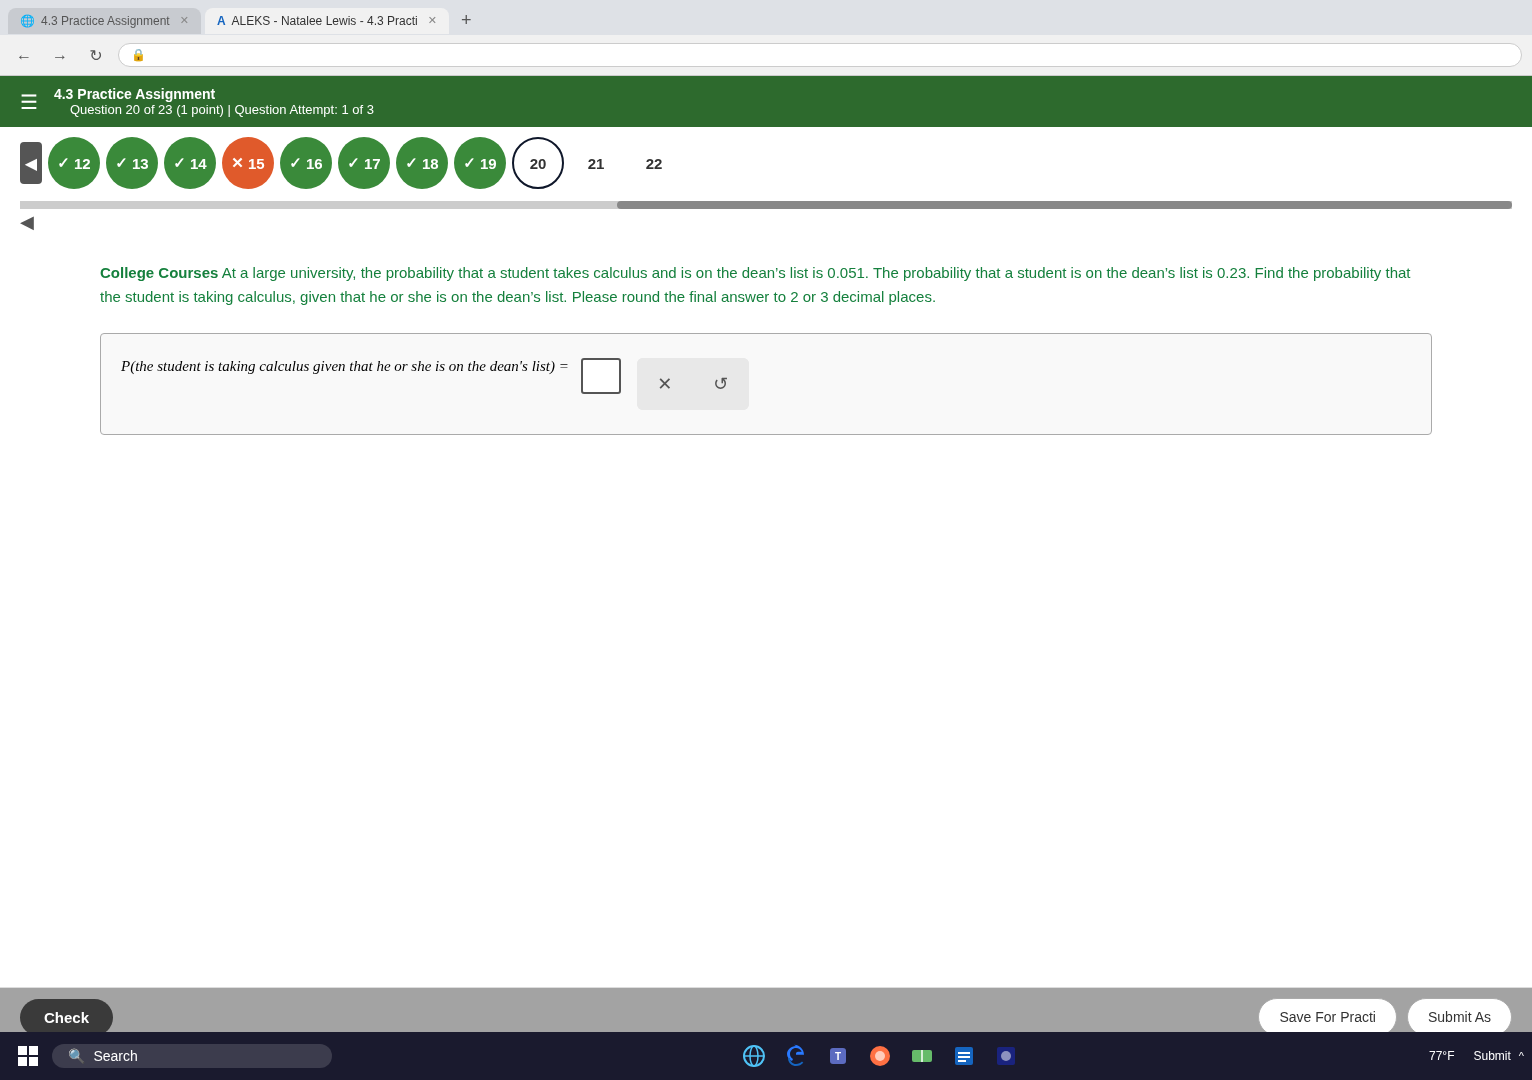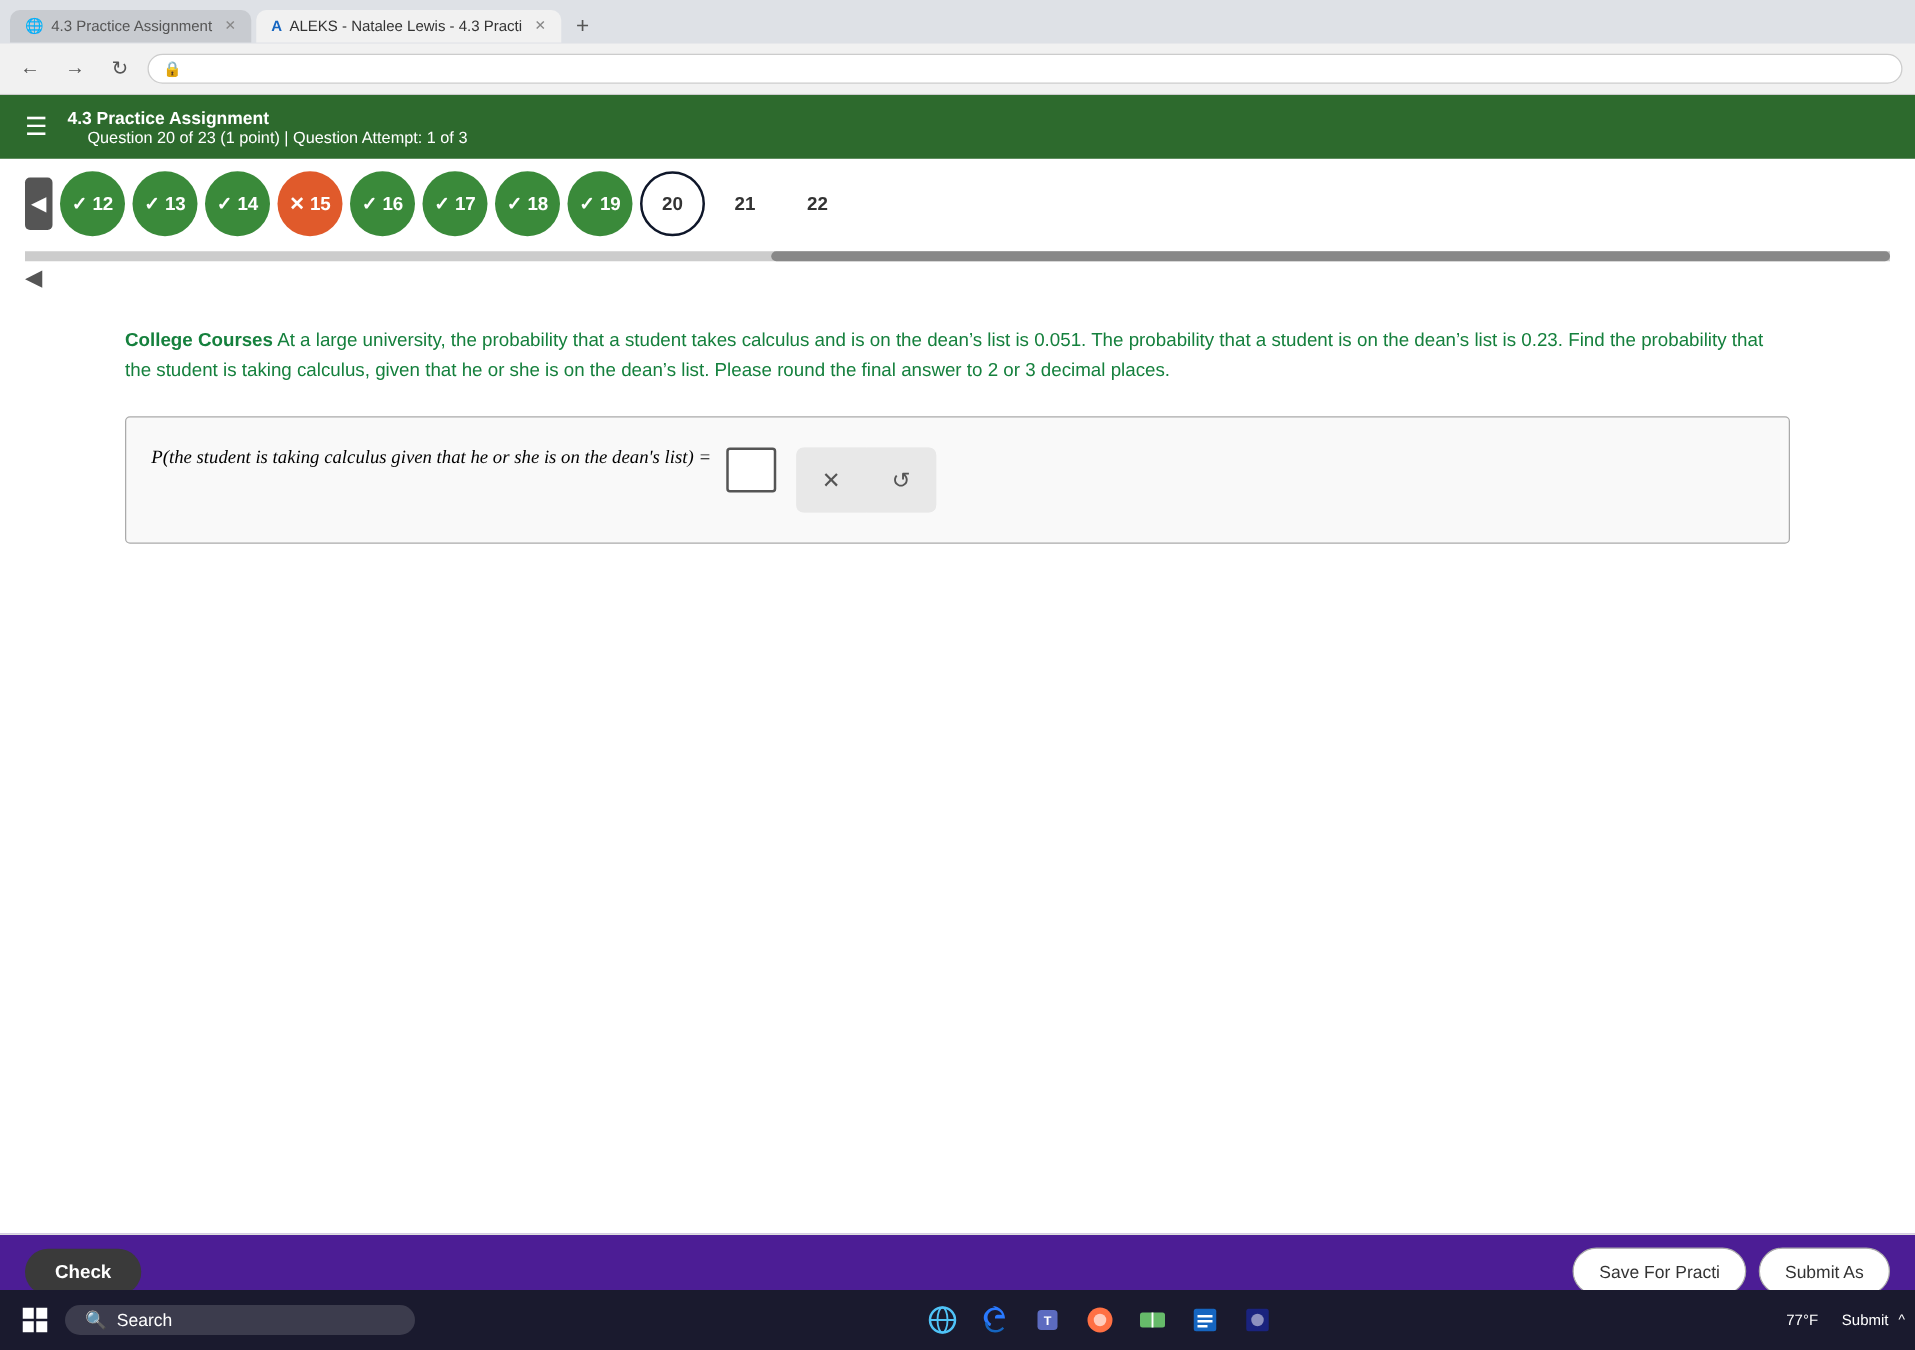--- a/index.html
+++ b/index.html
@@ -42,21 +42,21 @@
 
     
     .answer-box { border: 1px solid #aaa; border-radius: 4px; padding: 24px 20px; background: #f9f9f9; }
     .answer-row { display: flex; align-items: flex-start; gap: 12px; }
     .answer-label { font-size: 15px; font-style: italic; }
     .answer-input { width: 40px; height: 36px; border: 2px solid #555; border-radius: 3px; font-size: 15px; text-align: center; background: white; }
     .answer-controls { display: flex; align-items: center; gap: 0; background: #e8e8e8; border-radius: 6px; overflow: hidden; margin-left: 4px; }
     .ctrl-btn { width: 56px; height: 52px; border: none; background: #e8e8e8; cursor: pointer; font-size: 18px; display: flex; align-items: center; justify-content: center; color: #555; }
 
     
-    .footer-bar { display: flex; align-items: center; padding: 10px 20px; border-top: 1px solid #ddd; background: #4c1d95; flex-shrink: 0; }
+    .footer-bar { display: flex; align-items: center; padding: 10px 20px; border-top: 1px solid #ddd; background: #a3a3a3; flex-shrink: 0; }
     .check-btn { background: #3a3a3a; color: white; border: none; border-radius: 20px; padding: 10px 24px; font-size: 15px; cursor: pointer; font-weight: bold; }
     .footer-right { margin-left: auto; display: flex; gap: 10px; }
     .secondary-btn { background: white; color: #333; border: 1px solid #aaa; border-radius: 20px; padding: 10px 20px; font-size: 14px; cursor: pointer; }
 
     
     .copyright-bar { background: #555; color: #ccc; font-size: 11px; padding: 4px 20px; text-align: right; display: flex; justify-content: flex-end; gap: 12px; flex-shrink: 0; }
     .copyright-bar a { color: #ccc; text-decoration: none; }
 
     
     .taskbar { position: absolute; bottom: 0; left: 0; right: 0; height: 48px; background: #1a1a2e; display: flex; align-items: center; padding: 0 8px; gap: 4px; z-index: 100; }

